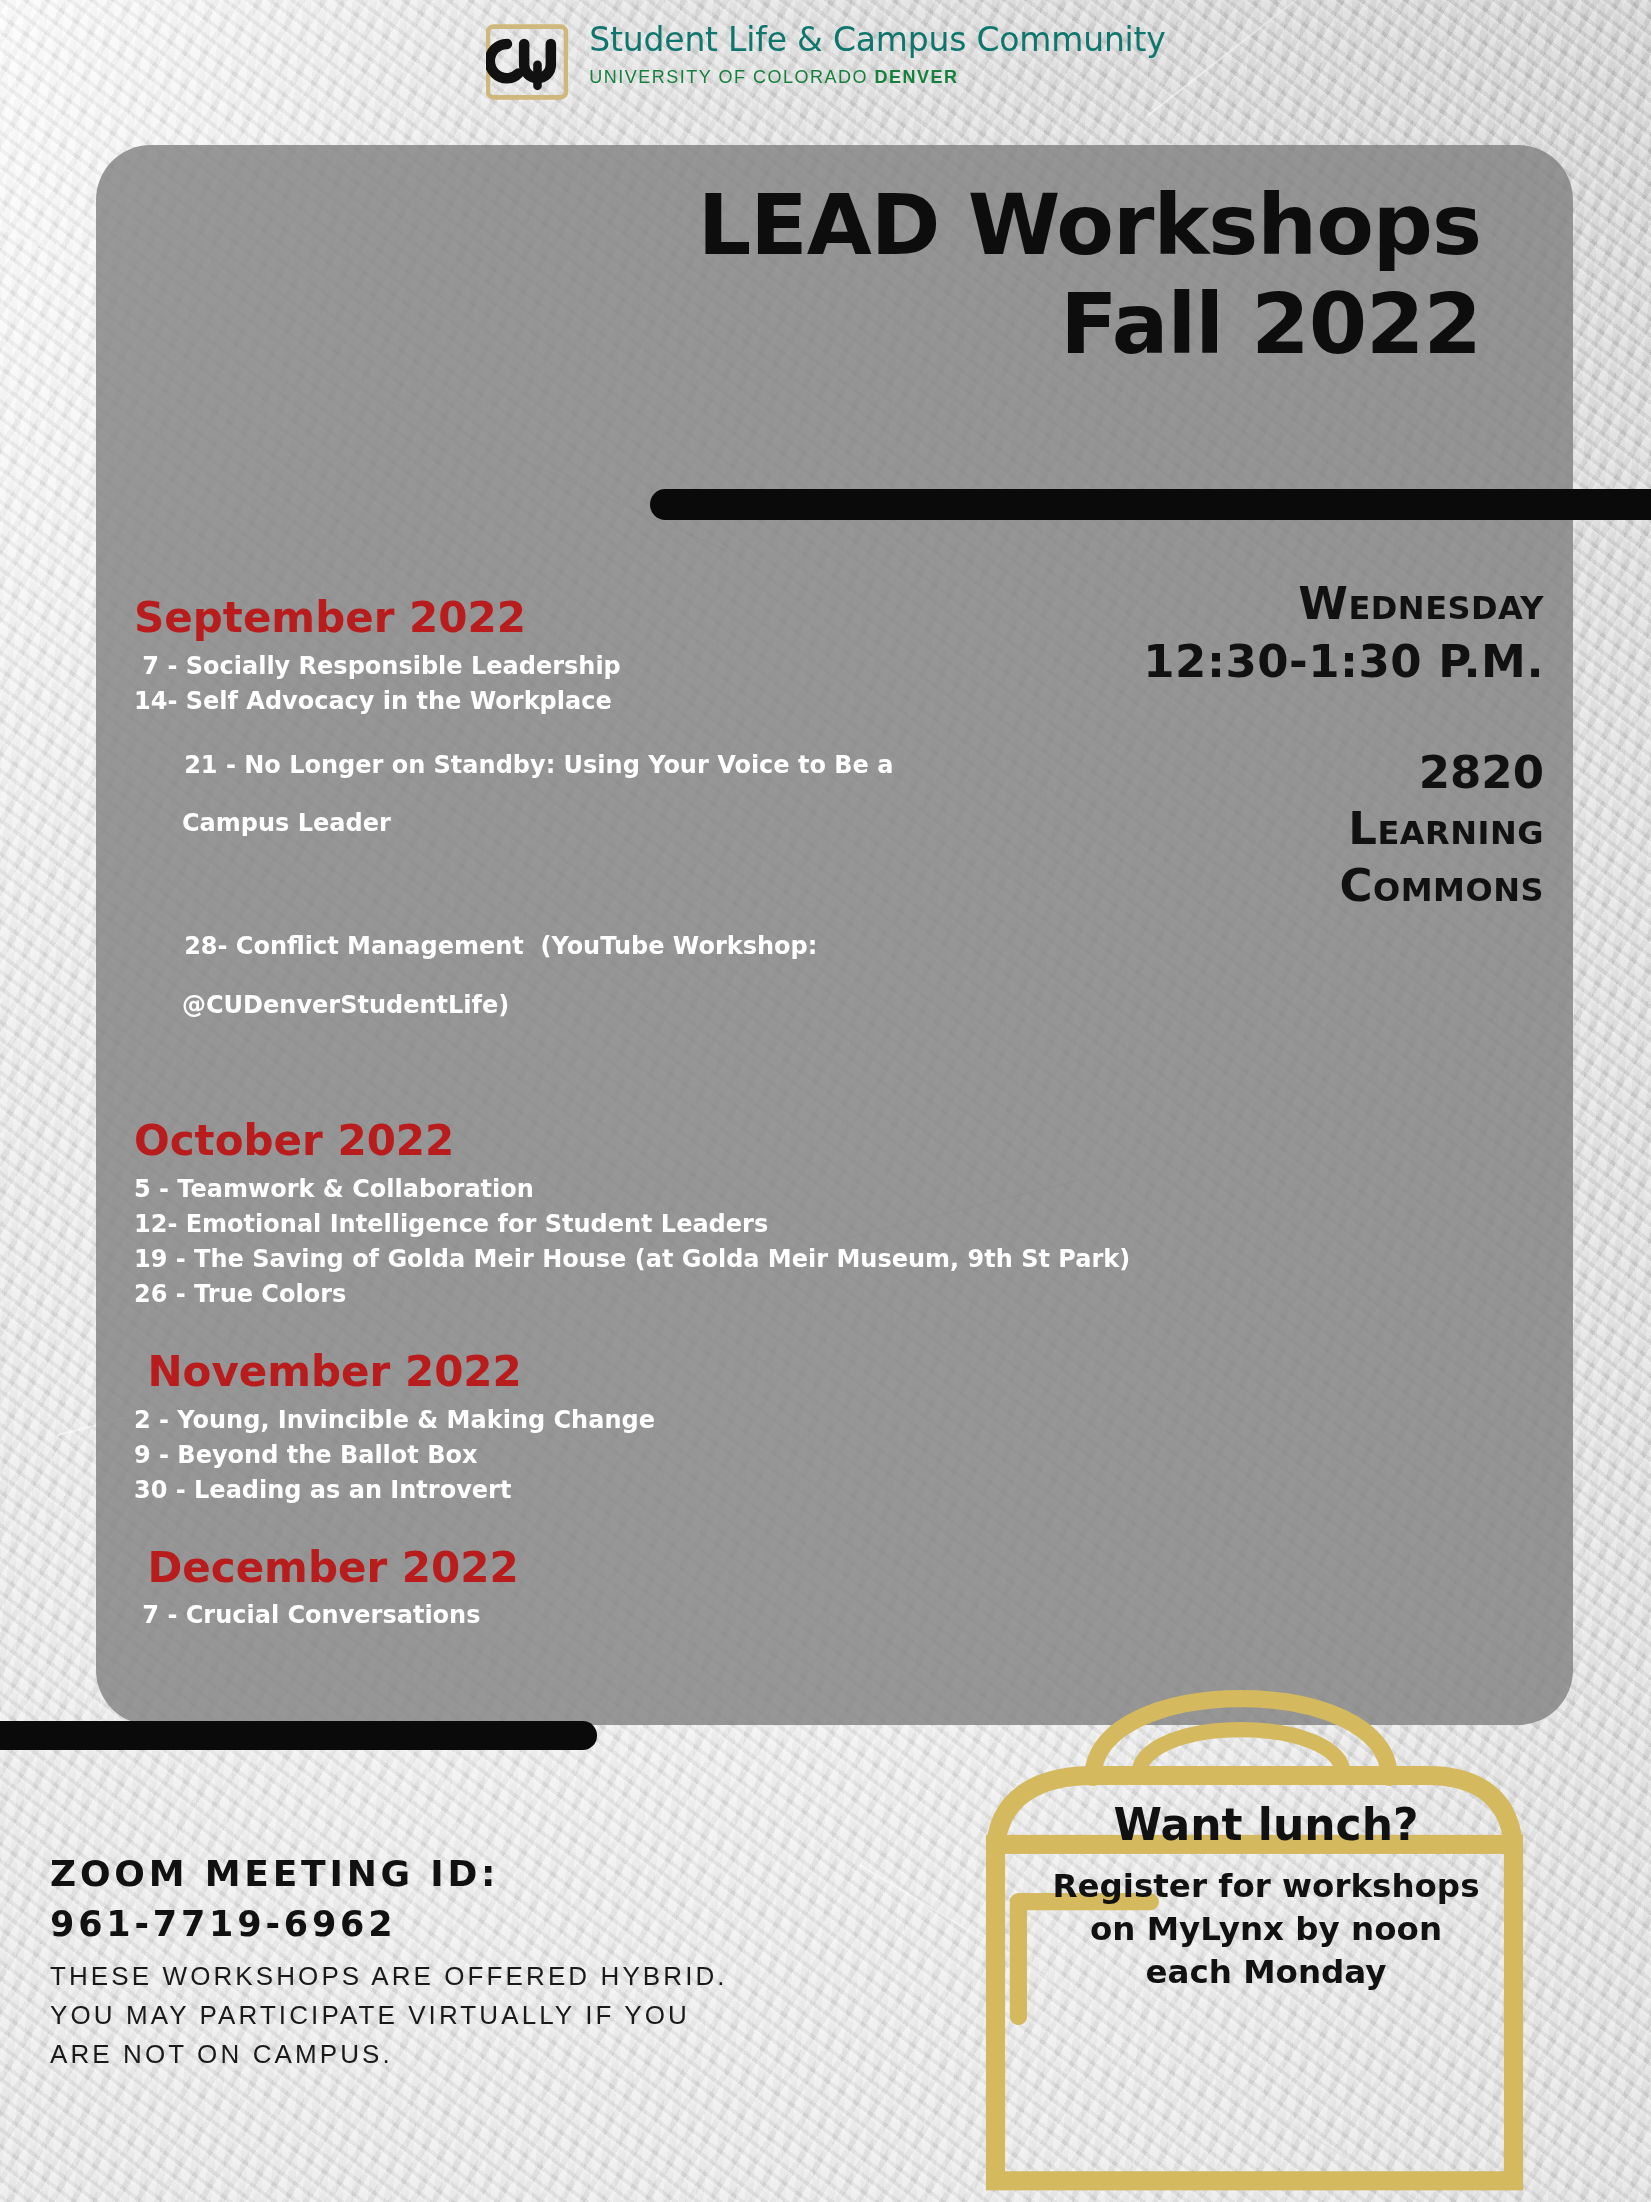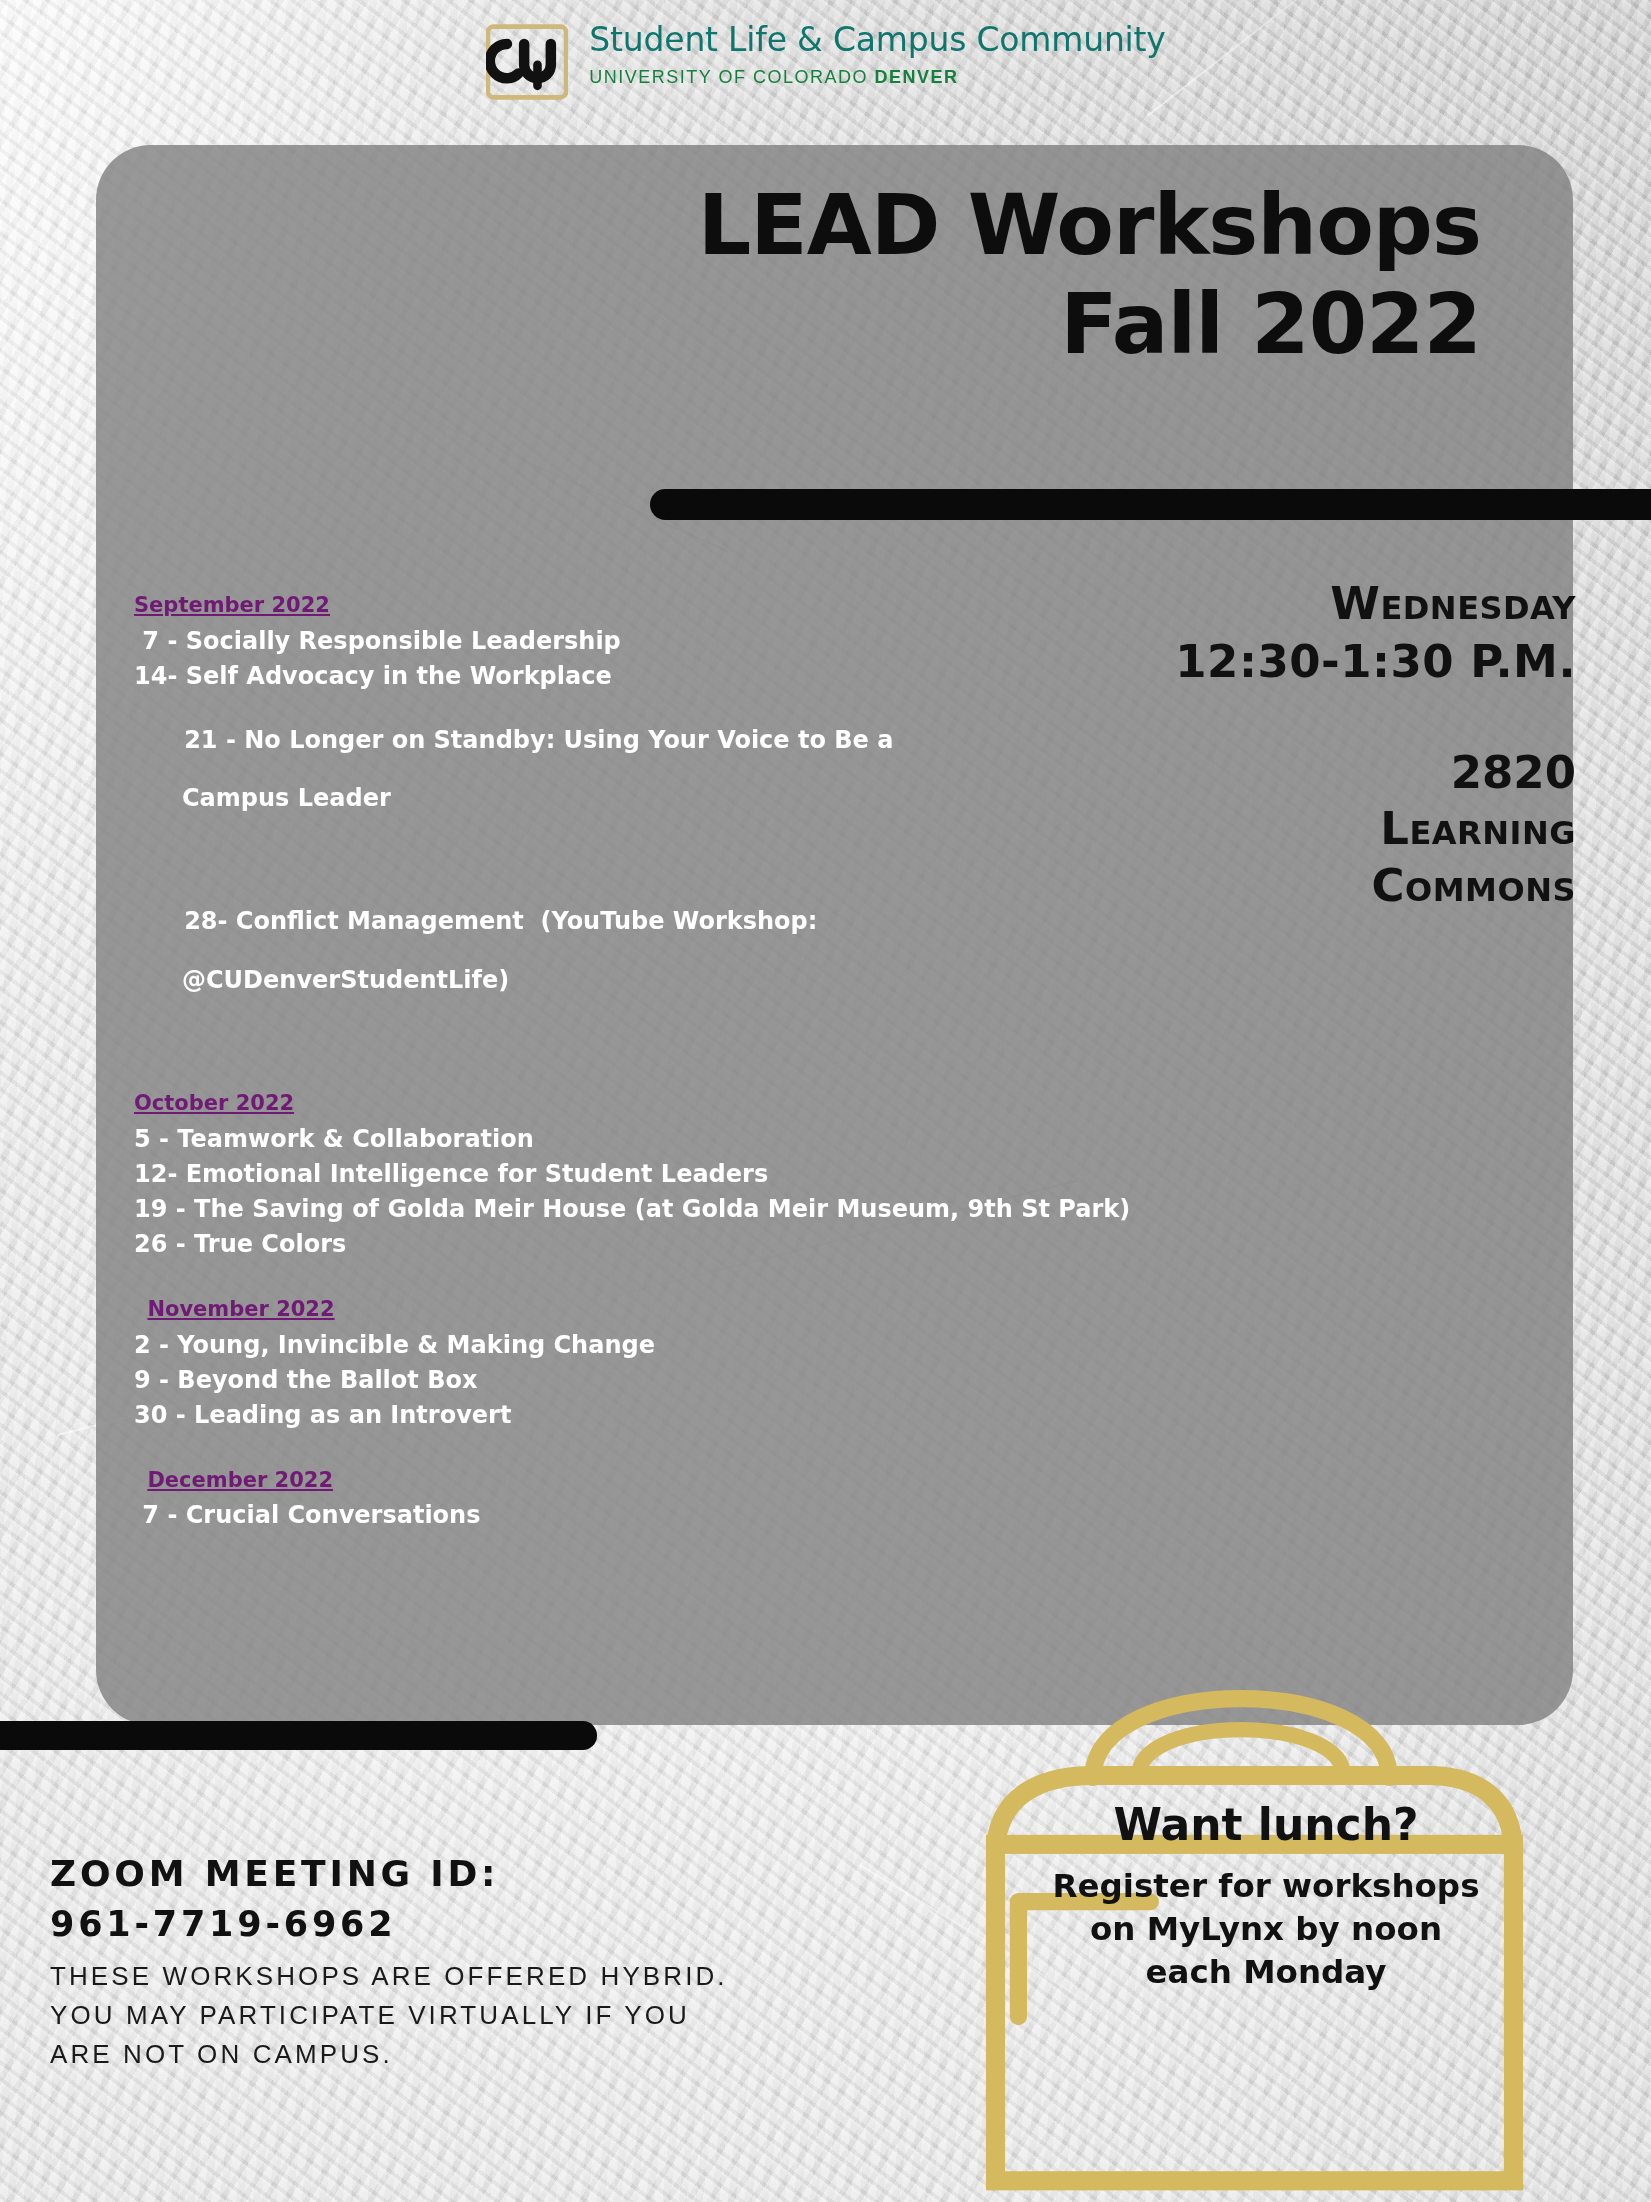--- a/index.html
+++ b/index.html
@@ -129,21 +129,21 @@
     width: 626px;
     height: 29px;
     background: #0a0a0a;
     border-radius: 0 14.3px 14.3px 0;
     z-index: 3;
   }
 
   
   .info-col {
     position: absolute;
-    right: 76px;
+    right: 108px;
     top: 575px;
     width: 459px;
     text-align: right;
     color: #111;
     font-family: "DejaVu Sans", sans-serif;
     font-weight: 700;
     z-index: 4;
   }
   .smallcaps {
     font-variant: small-caps;
@@ -163,24 +163,23 @@
   .schedule {
     position: absolute;
     left: 134px;
     top: 593px;
     width: 1290px;
     z-index: 4;
     font-family: "DejaVu Sans", sans-serif;
   }
   .month {
     font-weight: 700;
-    font-size: 21px;
-    color: #701a75;
+    font-size: 42px;
+    color: #b91c1c;
     margin-bottom: 9.6px;
-    text-decoration: underline;
   }
   .month.indent { padding-left: 13.4px; }
   .entry {
     font-weight: 700;
     font-size: 24px;
     color: #ffffff;
     line-height: 1.22;
     margin-bottom: 5.7px;
     white-space: pre-wrap;
   }

